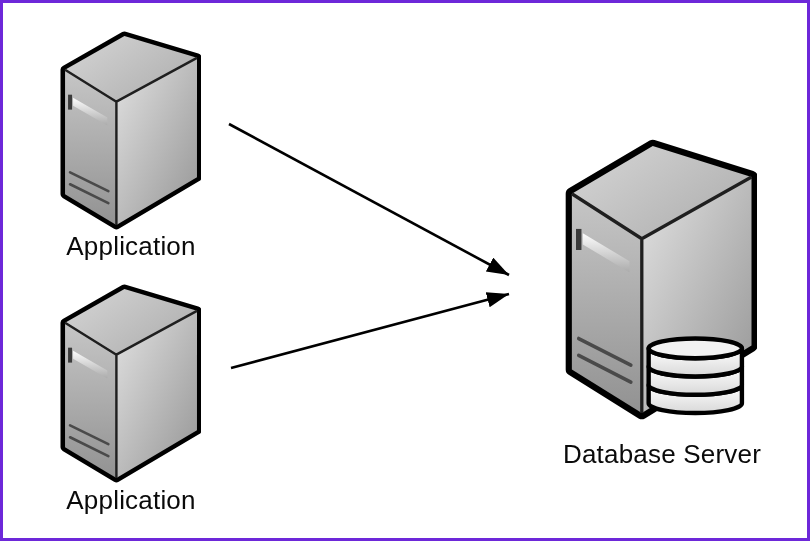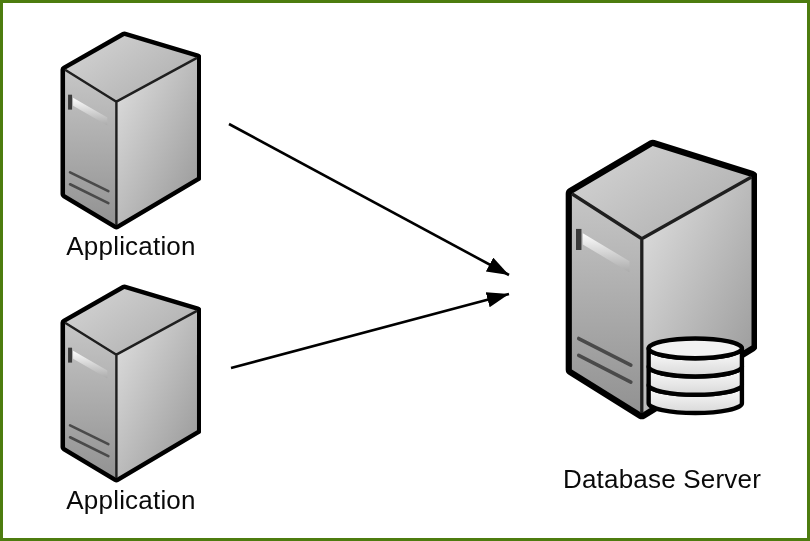--- a/index.html
+++ b/index.html
@@ -6,21 +6,21 @@
     margin: 0;
     padding: 0;
     background: #ffffff;
     font-family: "Liberation Sans", "DejaVu Sans", sans-serif;
   }
   .canvas {
     position: relative;
     width: 810px;
     height: 541px;
     box-sizing: border-box;
-    border: 3px solid #4d7c0f;
+    border: 3px solid #6d28d9;
     background: #ffffff;
     overflow: hidden;
   }
   .abs { position: absolute; }
   .node-label {
     position: absolute;
     text-align: center;
     font-size: 26px;
     line-height: 28px;
     color: #0a0a0a;
@@ -145,16 +145,16 @@
       <path class="vent-tick" d="M10,64 L10,79"></path>
       <path d="M13,67 L47,87 L47,95 L13,75 Z" fill="url(#gSlot)"></path>
       <path class="panel-lines" d="M10,142 L48,161 M10,154 L48,173"></path>
       <g>
         <path class="disk-band" d="M61,175 A34 7 0 0 0 129,175 L129,188 A34 7 0 0 1 61,188 Z"></path>
         <path class="disk-band" d="M61,162 A34 7 0 0 0 129,162 L129,175 A34 7 0 0 1 61,175 Z"></path>
         <path class="disk-band" d="M61,149 A34 7 0 0 0 129,149 L129,162 A34 7 0 0 1 61,162 Z"></path>
         <ellipse class="disk-top" cx="95" cy="149" rx="34" ry="7"></ellipse>
       </g>
     </svg>
-    <div class="node-label" style="left:539px; top:437px; width:240px;margin-top:25px;">Database Server</div>
+    <div class="node-label" style="left:539px; top:437px; width:240px;">Database Server</div>
   </div>
 
 </div>
 
 </body></html>

